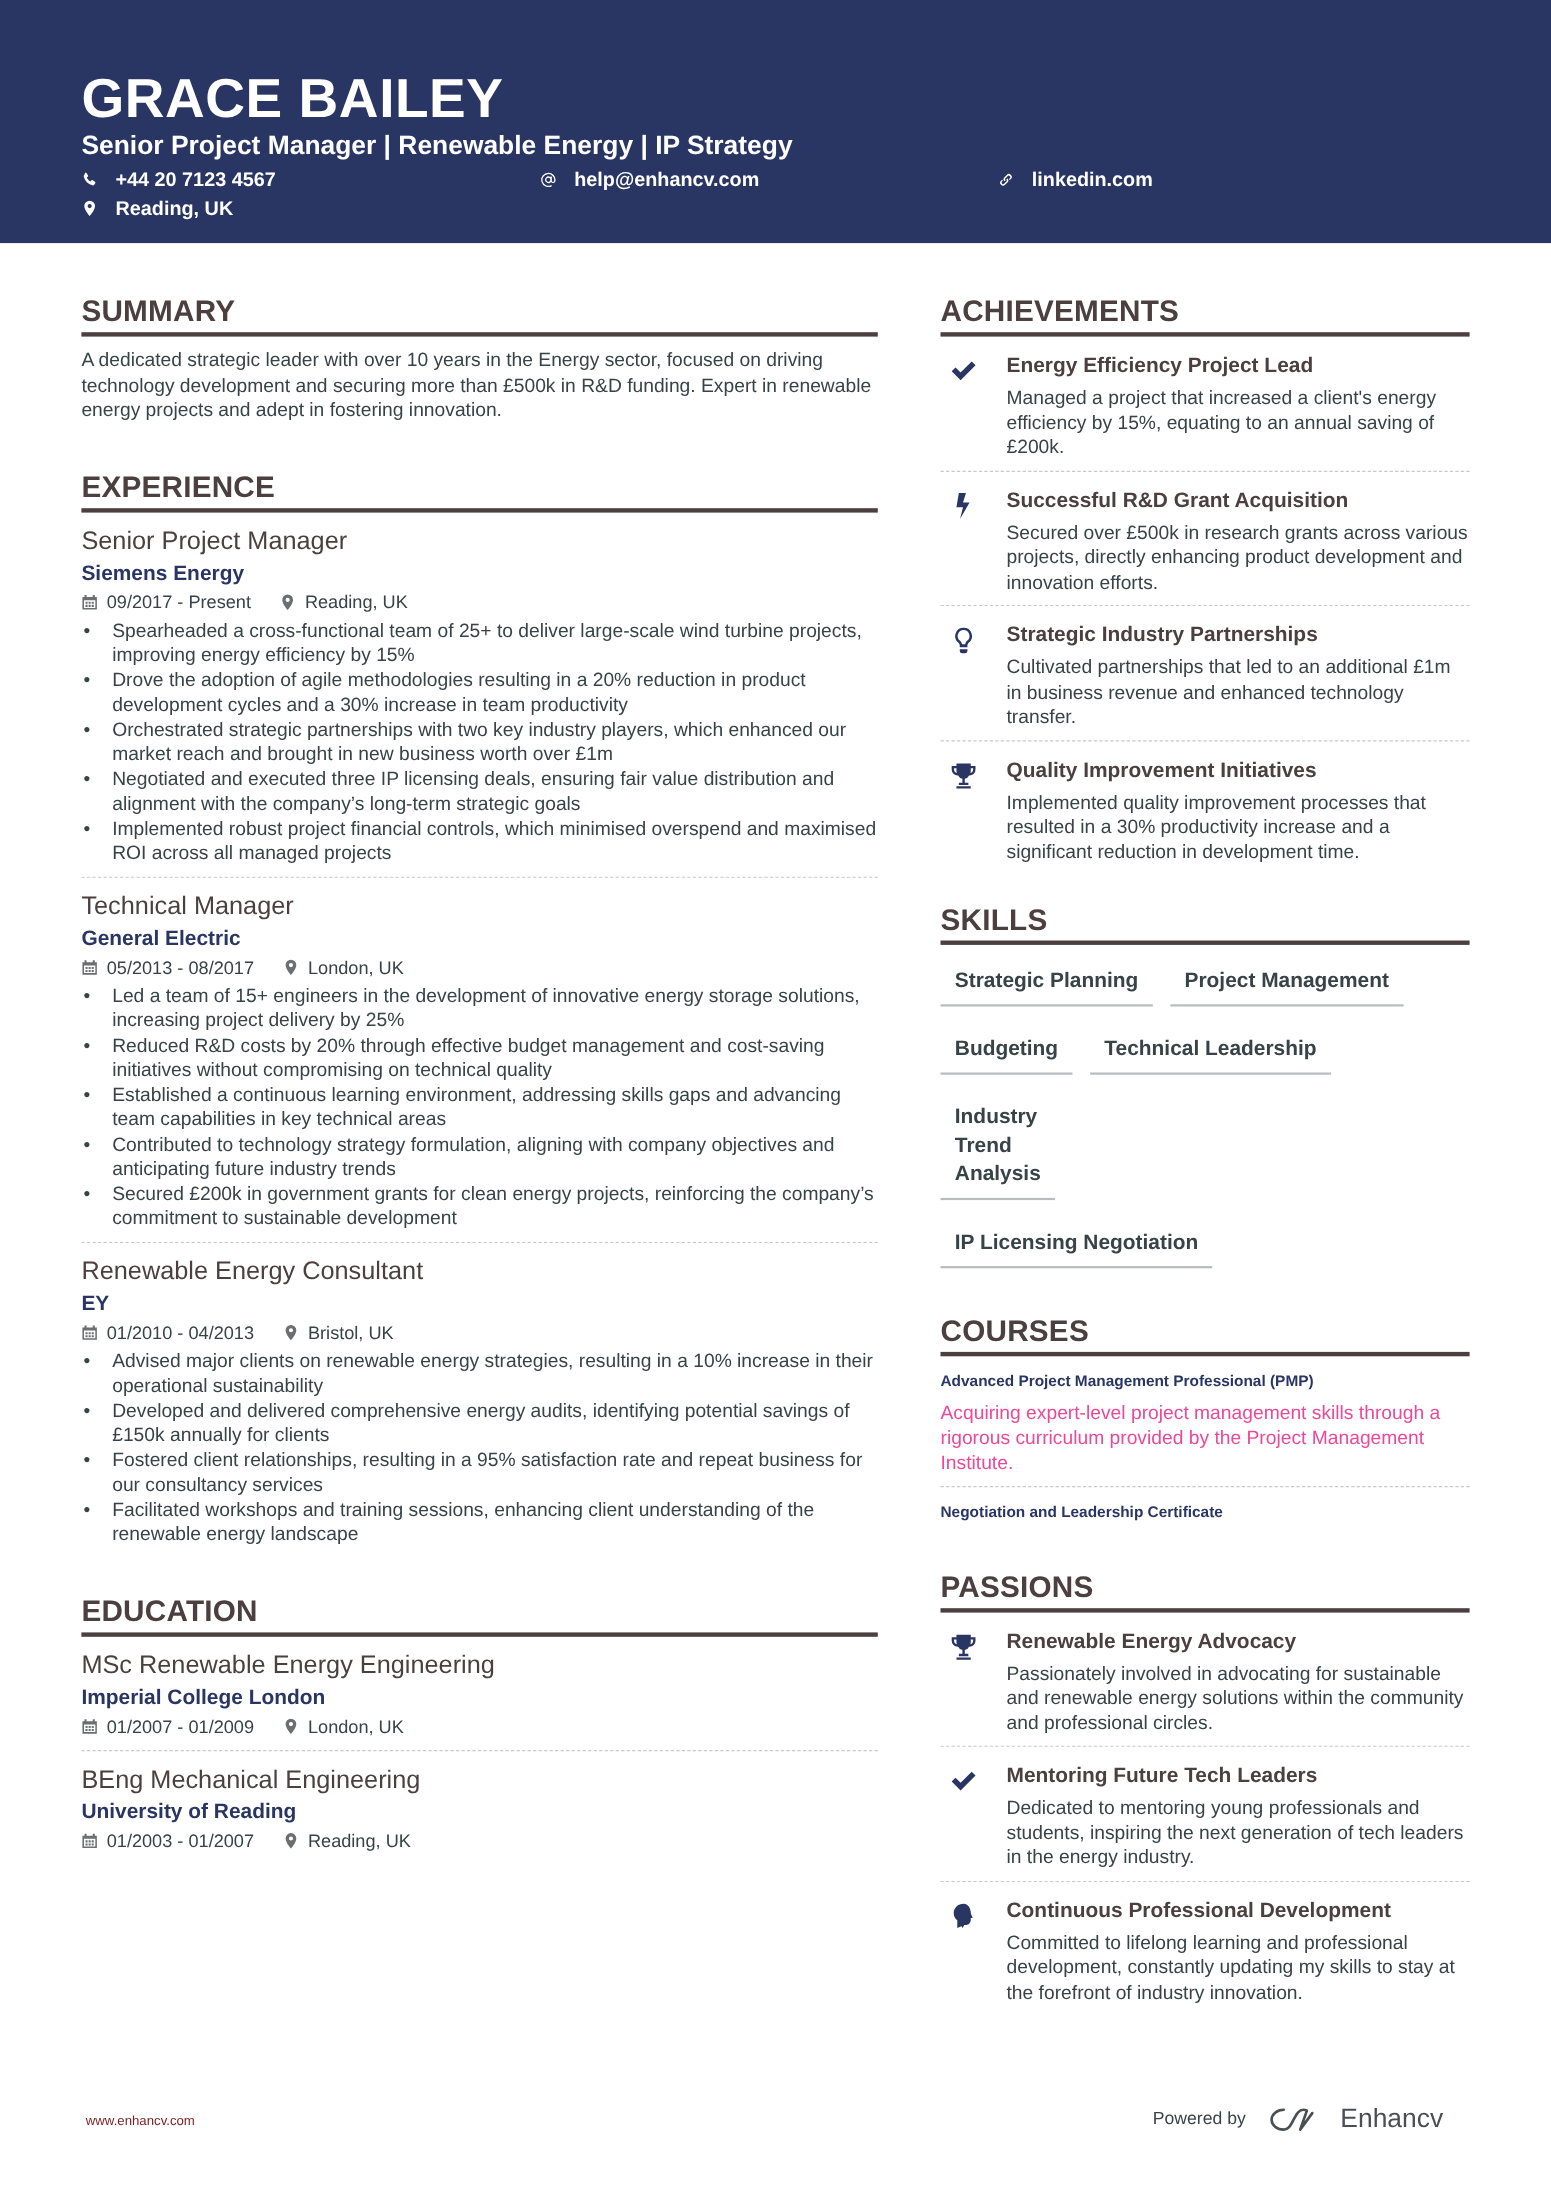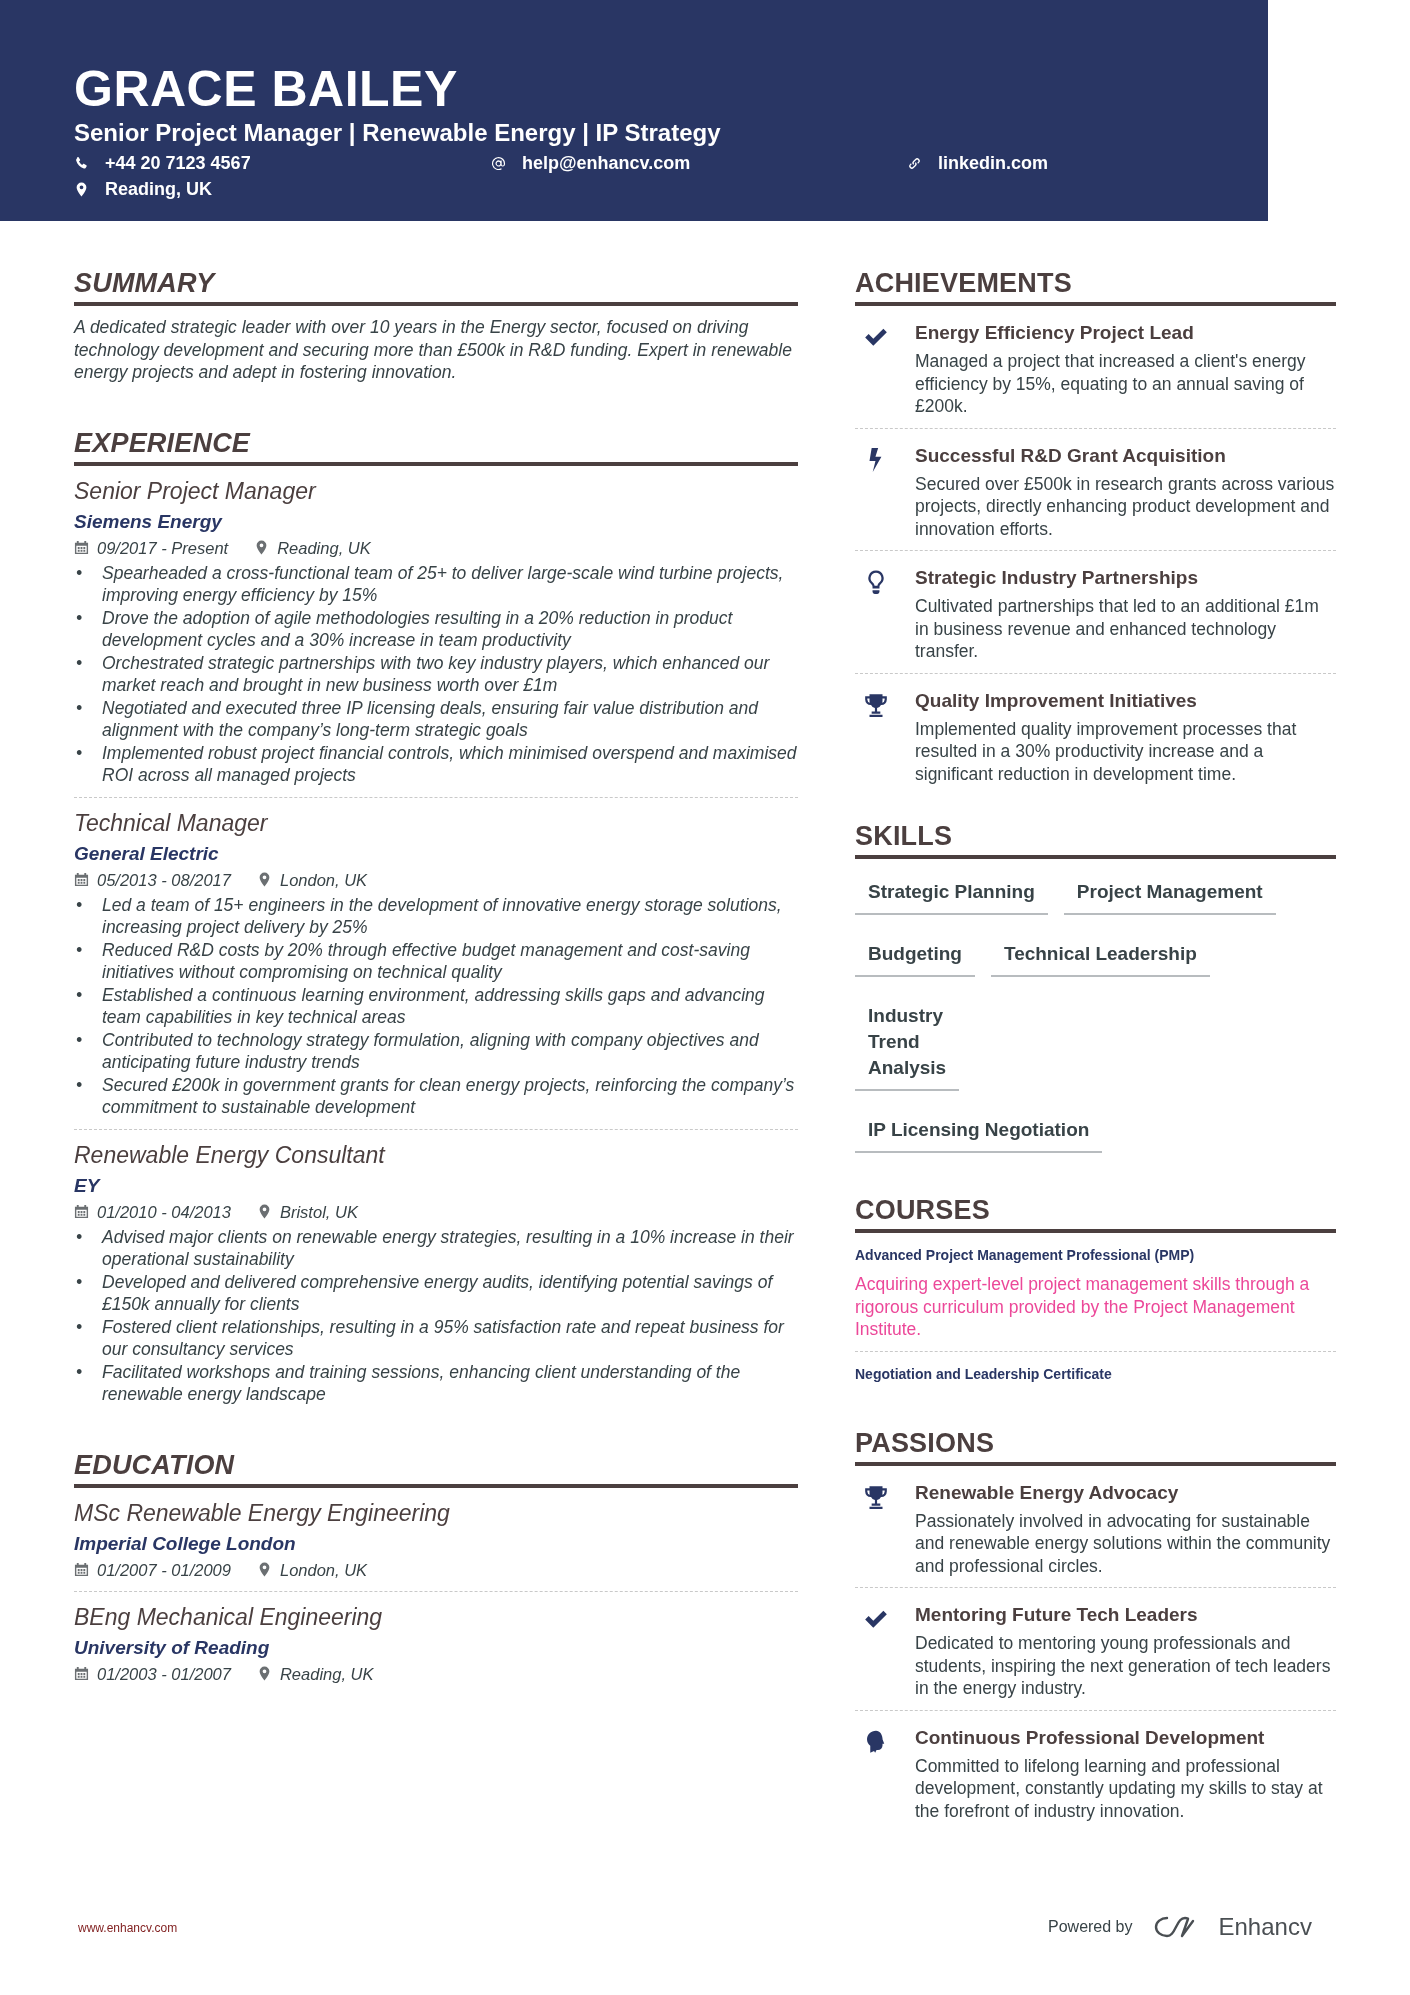--- a/index.html
+++ b/index.html
@@ -1,25 +1,25 @@
 <!DOCTYPE html>
 <html><head>
 <meta charset="utf-8">
 <style>
   * { box-sizing: border-box; margin: 0; padding: 0; }
   html, body { width: 1410px; height: 1995px; background: #ffffff; overflow: hidden; }
   body { font-family: "Liberation Sans", "DejaVu Sans", sans-serif; color: #384347; position: relative; }
 
-  .header { position: absolute; left: 0; top: 0; width: 1268px; height: 221px; background: #293664; color: #ffffff; }
+  .header { position: absolute; left: 0; top: 0; width: 1410px; height: 221px; background: #293664; color: #ffffff; }
   .name { position: absolute; left: 74px; top: 60px; font-size: 50px; font-weight: bold; letter-spacing: 0.5px; line-height: 58px; }
   .headline { position: absolute; left: 74px; top: 118px; font-size: 24px; font-weight: bold; line-height: 30px; }
   .contact { position: absolute; font-size: 18px; font-weight: bold; line-height: 22px; display: flex; align-items: center; gap: 16px; }
   .contact svg { width: 15px; height: 15px; fill: #ffffff; }
 
-  .col-left { position: absolute; left: 74px; top: 266px; width: 724px; font-style: italic; }
+  .col-left { position: absolute; left: 74px; top: 266px; width: 724px; }
   .col-right { position: absolute; left: 855px; top: 266px; width: 481px; }
 
   .section-title { font-size: 27px; font-weight: bold; color: #4b3f3f; line-height: 34px; text-transform: uppercase; letter-spacing: 0.2px; }
   .section-rule { height: 4px; background: #4b3f3f; margin-top: 2px; margin-bottom: 10px; }
 
   .summary-text { font-size: 17.5px; line-height: 22.5px; color: #384347; }
 
   .job-title { font-size: 23px; color: #4b3f3f; line-height: 30px; margin-top: 4px; }
   .company { font-size: 19px; font-weight: bold; color: #293664; line-height: 26px; margin-top: 3px; }
   .meta { display: flex; align-items: center; font-size: 16.5px; color: #384347; line-height: 22px; margin-top: 2px; }

